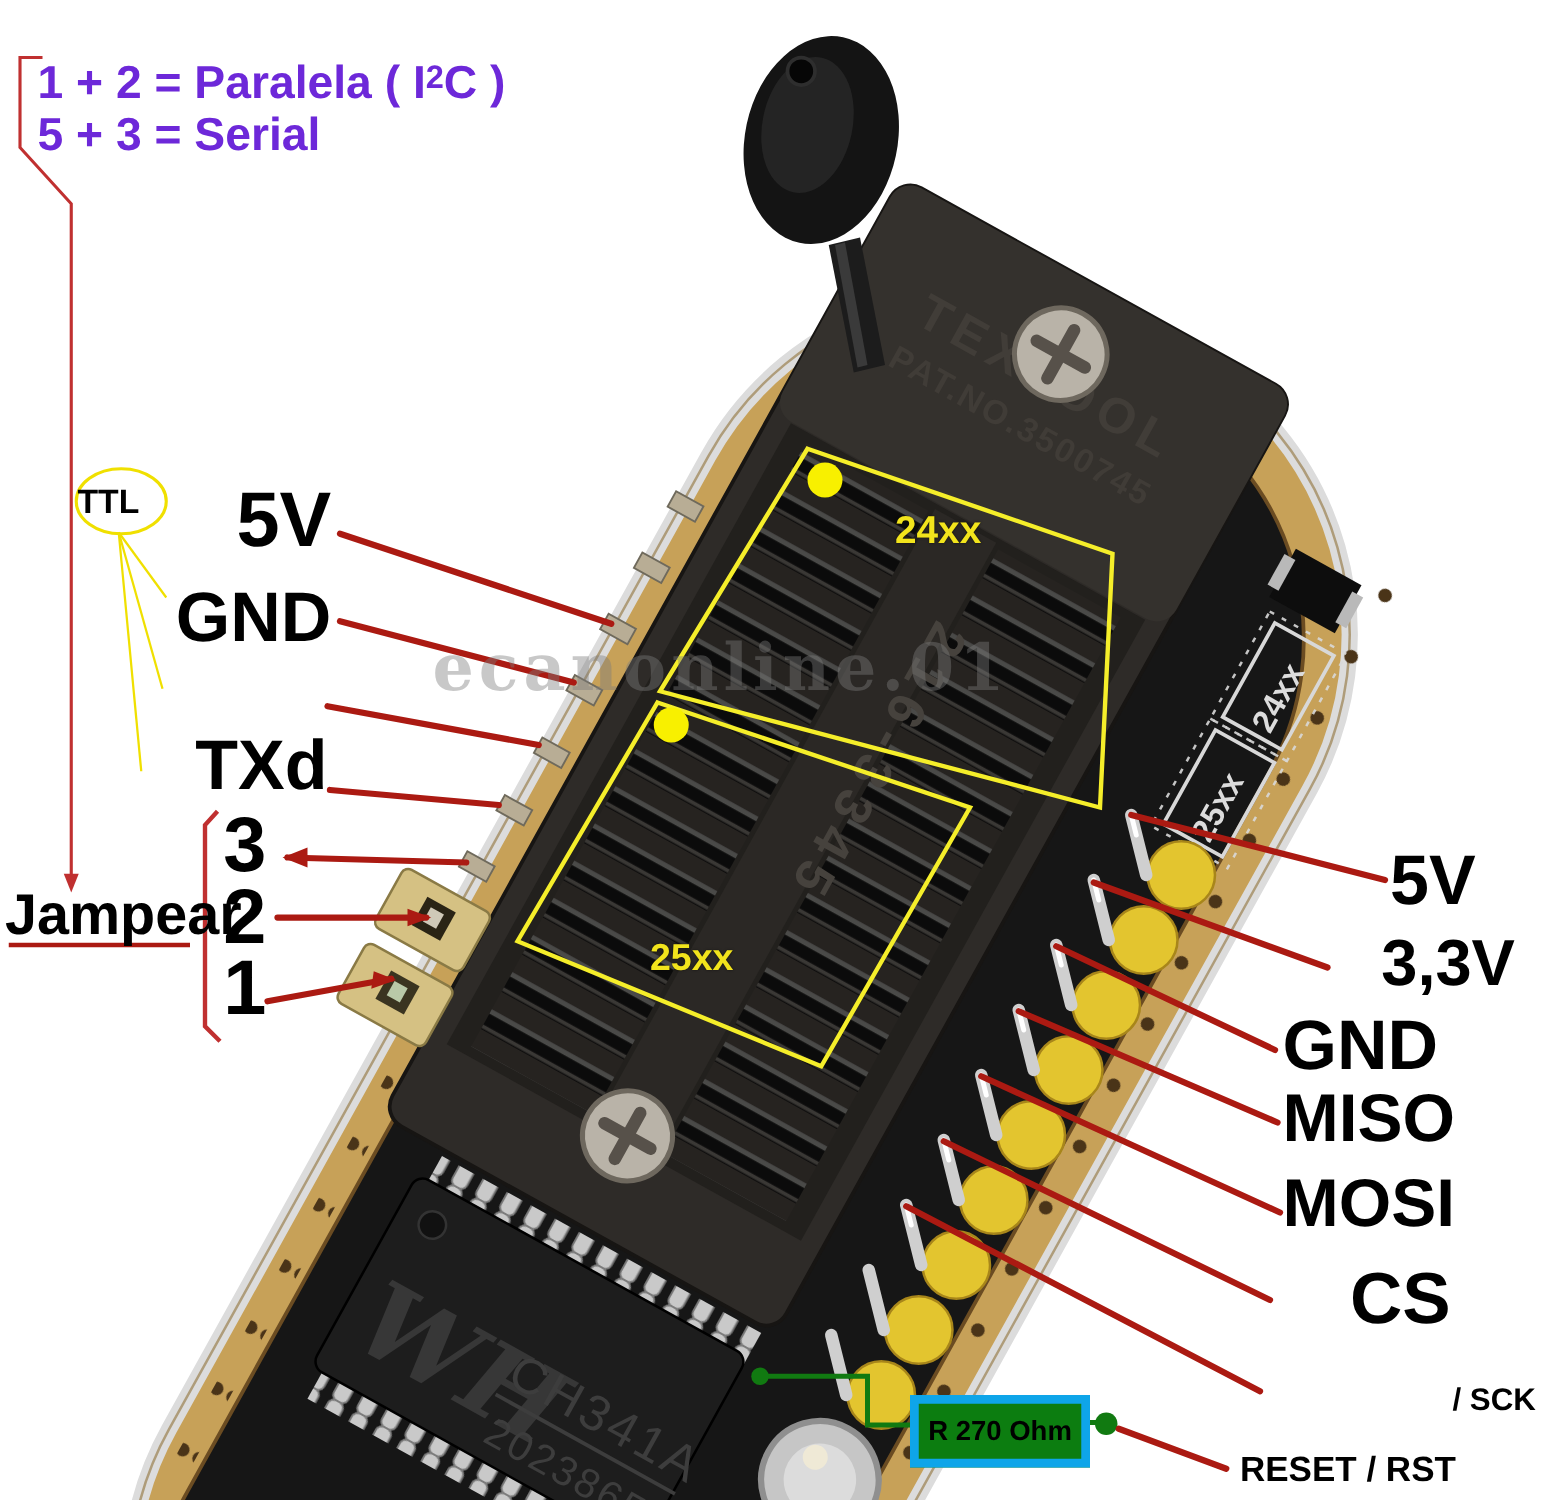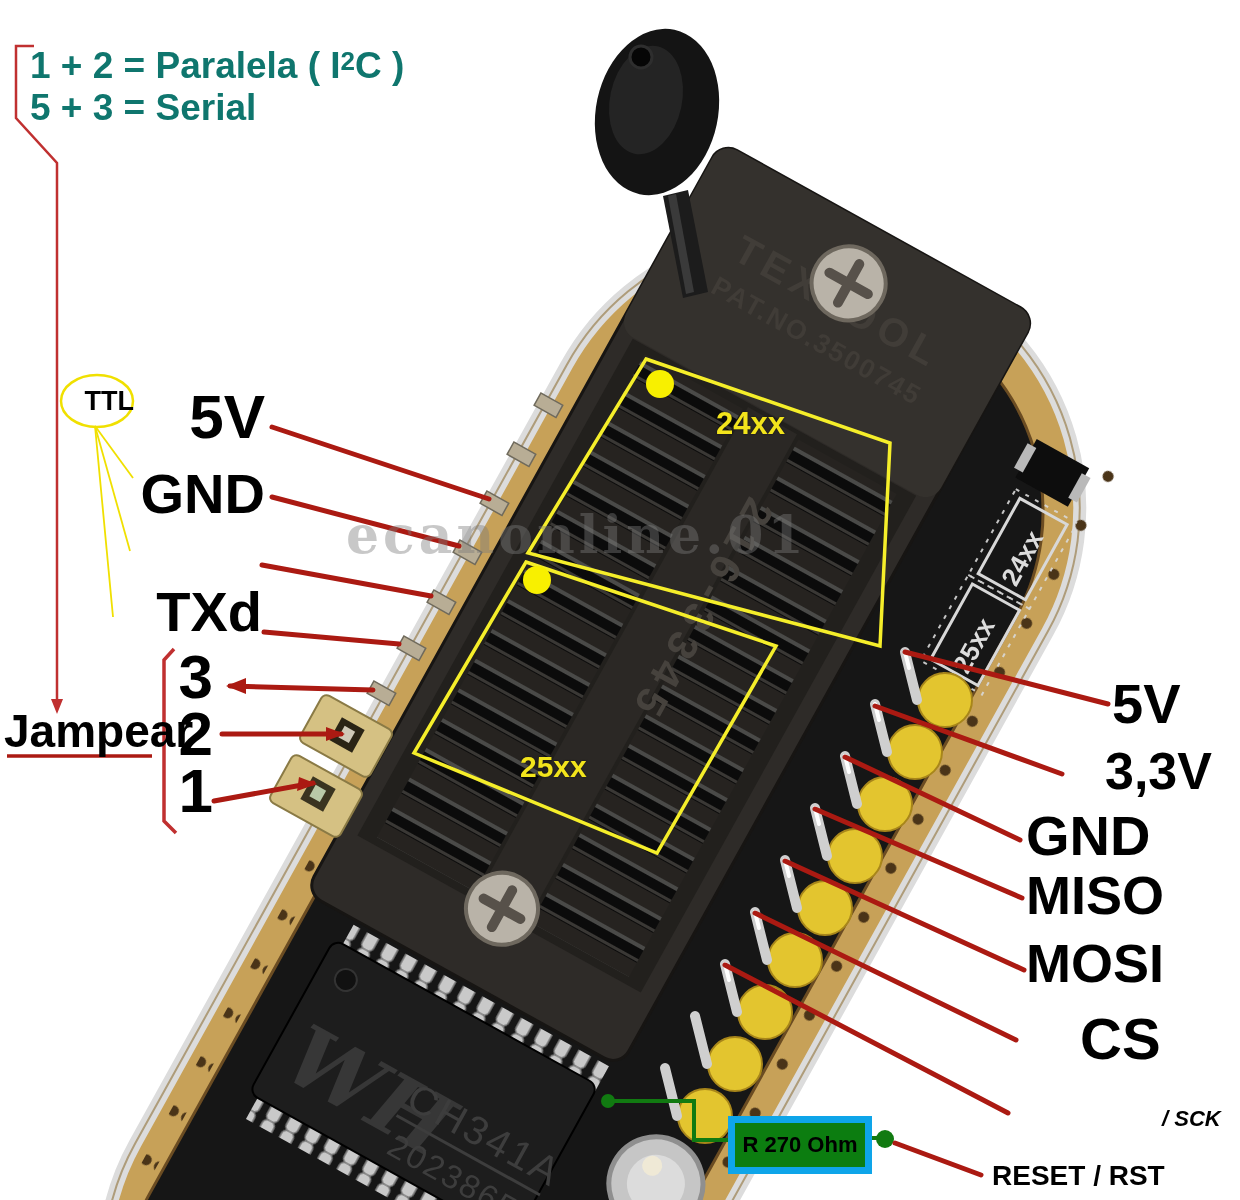--- a/index.html
+++ b/index.html
@@ -2,21 +2,21 @@
 <html><head>
 <meta charset="utf-8">
 <style>
   html,body{margin:0;padding:0;background:#fff;}
   #scene{position:relative;width:1240px;height:1200px;background:#ffffff;overflow:hidden;
          font-family:"Liberation Sans",sans-serif;}
   #art{position:absolute;left:0;top:0;}
   .lbl{position:absolute;font-weight:bold;color:#000;line-height:1;white-space:nowrap;text-align:center;}
   .ylbl{position:absolute;font-weight:bold;color:#f2e41c;line-height:1;white-space:nowrap;
         text-shadow:0 0 2px rgba(0,0,0,.6);}
-  #note{position:absolute;left:30px;top:40px;font-weight:bold;font-size:37px;line-height:42px;color:#0f766e;}
+  #note{position:absolute;left:30px;top:40px;font-weight:bold;font-size:37px;line-height:42px;color:#6d28d9;}
   #note sup{font-size:26px;vertical-align:8px;}
   #watermark{position:absolute;left:346px;top:504px;font-family:"DejaVu Serif",serif;
              font-size:52px;font-weight:bold;color:rgba(125,125,125,.42);letter-spacing:4px;}
   #rbox{position:absolute;left:728px;top:1116px;width:130px;height:44px;background:#0c7d10;
         border:7px solid #0ea5e9;display:flex;align-items:center;justify-content:center;
         font-weight:bold;font-size:22px;color:#000;}
 </style>
 </head>
 <body>
 
@@ -214,38 +214,38 @@
   <circle cx="537" cy="580" r="14" fill="#f8f000"></circle>
 </svg>
 
 <div id="watermark">ecanonline.01</div>
 
 <div id="note">
   <div><span>1 + 2 = Paralela ( I</span><sup>2</sup><span>C )</span></div>
   <div>5 + 3 = Serial</div>
 </div>
 
-<div class="lbl" style="left:62px;top:388px;width:72px;text-align:right;font-size:27px;">TTL</div>
+<div class="lbl" style="left:62px;top:388px;width:72px;text-align:left;font-size:27px;">TTL</div>
 
 <div class="lbl" style="right:975px;top:386px;font-size:62px;">5V</div>
 <div class="lbl" style="right:975px;top:466px;font-size:56px;">GND</div>
 <div class="lbl" style="right:978px;top:584px;font-size:56px;">TXd</div>
 
 <div class="lbl" style="right:1027px;top:646px;font-size:62px;">3</div>
 <div class="lbl" style="right:1027px;top:703px;font-size:62px;">2</div>
 <div class="lbl" style="right:1027px;top:760px;font-size:62px;">1</div>
 <div class="lbl" style="left:4px;top:708px;font-size:46px;">Jampear</div>
 
 <div class="lbl" style="left:1112px;top:676px;font-size:56px;">5V</div>
 <div class="lbl" style="left:1066px;top:745px;font-size:52px;margin-left:39px;">3,3V</div>
 <div class="lbl" style="left:1026px;top:808px;font-size:56px;">GND</div>
 <div class="lbl" style="left:1026px;top:936px;font-size:54px;">MOSI</div>
 <div class="lbl" style="left:1026px;top:868px;font-size:54px;">MISO</div>
 <div class="lbl" style="left:1080px;top:1010px;font-size:58px;">CS</div>
-<div class="lbl" style="left:1162px;top:1108px;font-size:22px;font-style:italic;">/ SCK</div>
+<div class="lbl" style="left:1162px;top:1108px;font-size:25px;">/ SCK</div>
 <div class="lbl" style="left:992px;top:1162px;font-size:28px;">RESET / RST</div>
 
 <div class="ylbl" style="left:716px;top:408px;font-size:31px;">24xx</div>
 <div class="ylbl" style="left:520px;top:752px;font-size:30px;">25xx</div>
 
 <div id="rbox">
   <span>R 270 Ohm</span>
 </div>
 
 </div>

